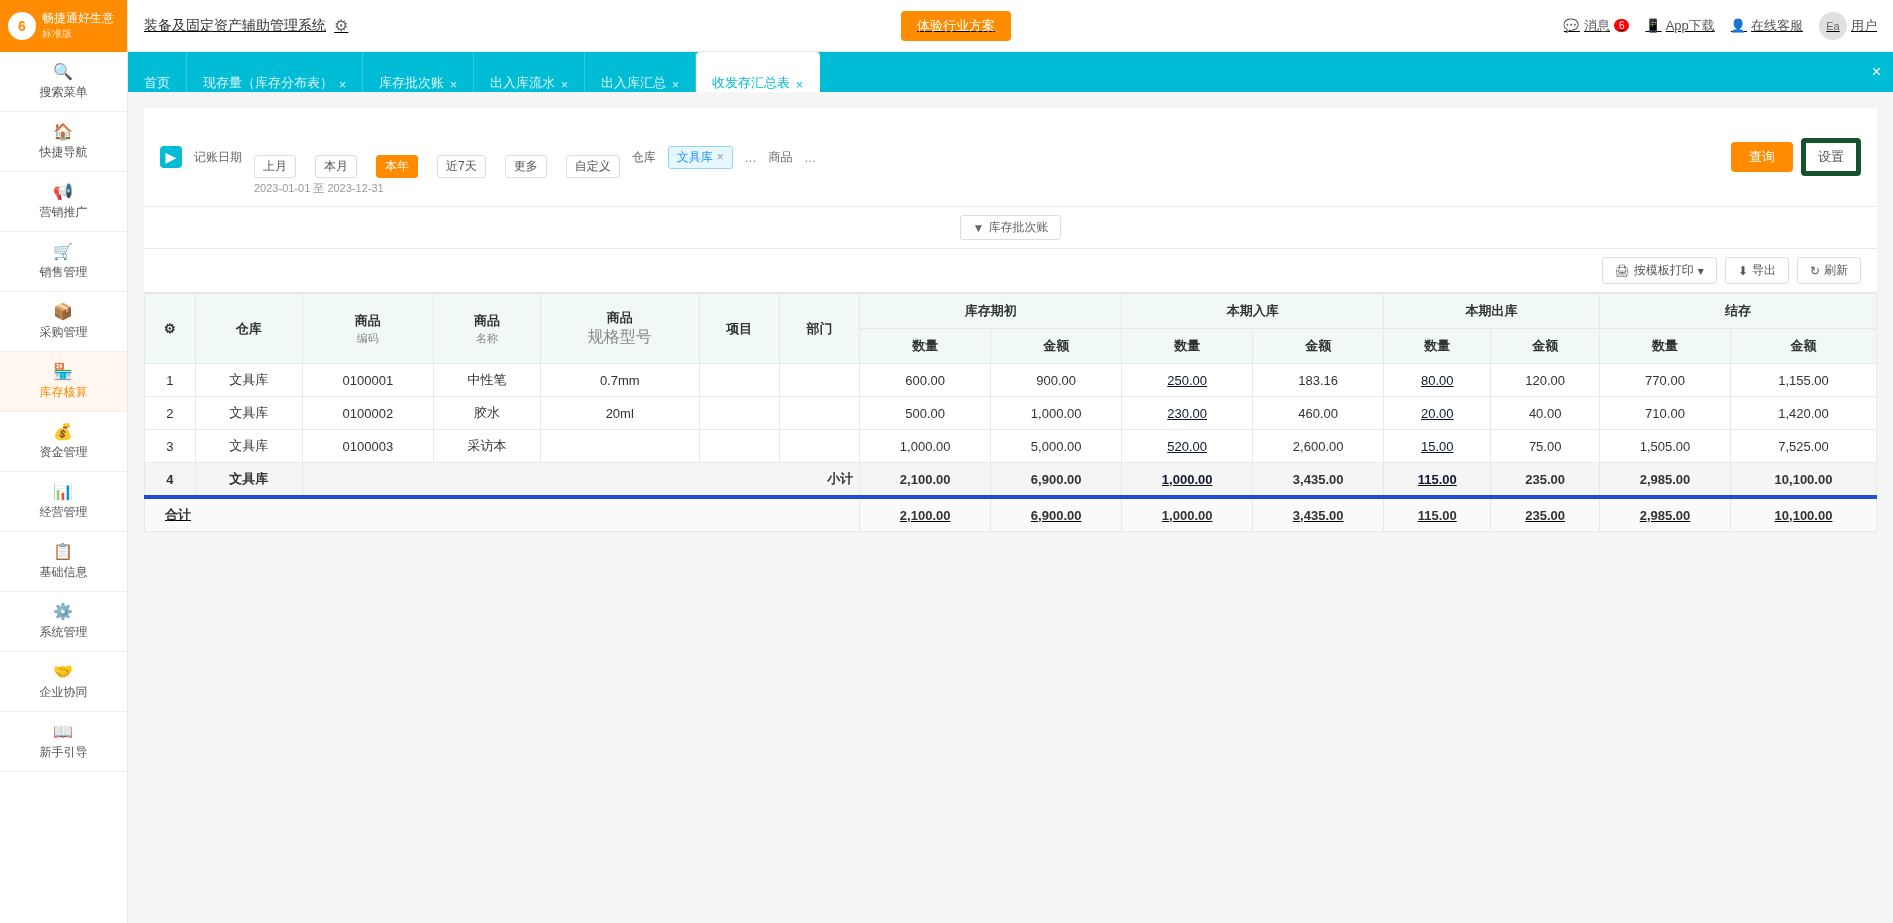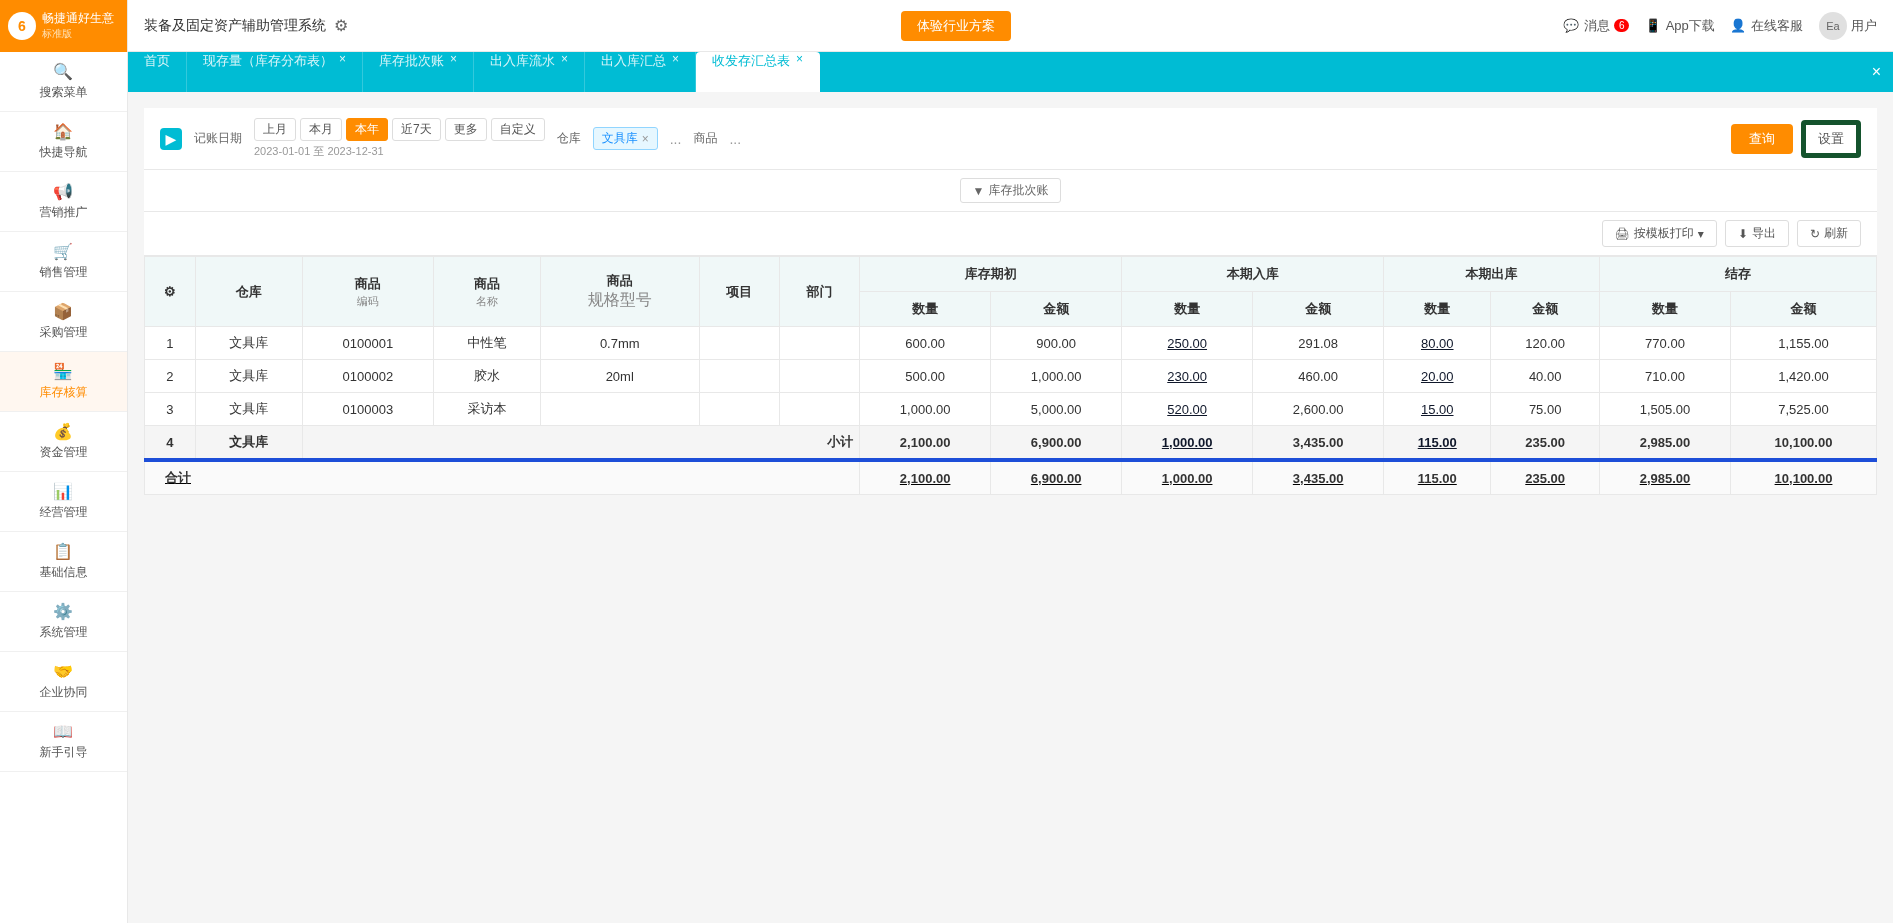--- a/index.html
+++ b/index.html
@@ -12,33 +12,33 @@
     .sidebar-logo-text { color: #fff; font-size: 12px; line-height: 1.3; }
     .sidebar-logo-sub { color: #ffe0b2; font-size: 10px; }
     .sidebar-item { display: flex; flex-direction: column; align-items: center; padding: 10px 0; cursor: pointer; color: #555; font-size: 12px; gap: 3px; border-bottom: 1px solid #f0f0f0; }
     .sidebar-item.active { background: #fff7f0; color: #ff8c00; }
     .sidebar-item .icon { font-size: 16px; }
 
     
     .main { flex: 1; display: flex; flex-direction: column; overflow: hidden; }
 
     
-    .topbar { background: #fff; height: 52px; display: flex; align-items: center; justify-content: space-between; padding: 0 16px; border-bottom: 1px solid #e8e8e8; flex-shrink: 0; }
+    .topbar { background: #fff; height: 52px; display: flex; align-items: center; justify-content: space-between; padding: 0 16px; border-bottom: 1px solid #e8e8e8; flex-shrink: 0; text-decoration: underline; }
     .topbar-left { display: flex; align-items: center; gap: 8px; }
     .topbar-title { font-size: 14px; color: #333; }
     .topbar-gear { color: #666; cursor: pointer; font-size: 16px; }
     .topbar-btn-exp { background: #ff8c00; color: #fff; border: none; border-radius: 4px; padding: 6px 16px; font-size: 13px; cursor: pointer; }
     .topbar-right { display: flex; align-items: center; gap: 16px; color: #555; font-size: 13px; }
     .topbar-right-item { display: flex; align-items: center; gap: 4px; cursor: pointer; }
     .badge { background: #f00; color: #fff; border-radius: 10px; padding: 1px 5px; font-size: 10px; }
     .user-avatar { width: 28px; height: 28px; background: #e0e0e0; border-radius: 50%; display: flex; align-items: center; justify-content: center; font-size: 11px; color: #666; }
 
     
     .tabs { background: #00bcd4; display: flex; align-items: center; flex-shrink: 0; height: 40px; }
-    .tab { padding: 0 16px; height: 40px; display: flex; align-items: flex-start; gap: 6px; cursor: pointer; color: rgba(255,255,255,0.85); font-size: 13px; border-right: 1px solid rgba(255,255,255,0.2); }
+    .tab { padding: 0 16px; height: 40px; display: flex; align-items: flex-end; gap: 6px; cursor: pointer; color: rgba(255,255,255,0.85); font-size: 13px; border-right: 1px solid rgba(255,255,255,0.2); }
     .tab.active { background: #fff; color: #00bcd4; border-radius: 4px 4px 0 0; }
     .tab-close { font-size: 12px; color: inherit; cursor: pointer; }
     .tab-close-white { color: rgba(255,255,255,0.85); }
 
     
     .page-content { flex: 1; overflow-y: auto; padding: 16px; background: #f5f5f5; }
 
     
     .page-header { background: #fff; padding: 12px 16px 8px; border-radius: 4px 4px 0 0; border-bottom: 1px solid #e8e8e8; }
     .page-title { font-size: 15px; font-weight: 600; color: #333; margin-bottom: 12px; }
@@ -203,21 +203,21 @@
     <span style="margin-left:auto;margin-right:12px;color:#fff;cursor:pointer;font-size:16px;">×</span>
   </div>
 
   <div class="page-content">
 
 
     <div class="filter-bar">
       <button class="filter-arrow">▶</button>
       <span class="filter-label">记账日期</span>
       <div style="display:flex;flex-direction:column;gap:3px;">
-        <div style="display:flex;gap:4px;">
+        <div style="display:flex;gap:19px;margin-top:37px;">
           <button class="date-btn">上月</button>
           <button class="date-btn">本月</button>
           <button class="date-btn active">本年</button>
           <button class="date-btn">近7天</button>
           <button class="date-btn">更多</button>
           <button class="date-btn">自定义</button>
         </div>
         <div class="date-range">2023-01-01 至 2023-12-31</div>
       </div>
       <span class="filter-label">仓库</span>
@@ -289,21 +289,21 @@
     <td>1</td>
     <td>文具库</td>
     <td>0100001</td>
     <td>中性笔</td>
     <td>0.7mm</td>
     <td></td>
     <td></td>
     <td>600.00</td>
     <td>900.00</td>
     <td><span class="underline">250.00</span></td>
-    <td>291.08</td>
+    <td>183.16</td>
     <td><span class="underline">80.00</span></td>
     <td>120.00</td>
     <td>770.00</td>
     <td>1,155.00</td>
   </tr>
             <tr>
     <td>2</td>
     <td>文具库</td>
     <td>0100002</td>
     <td>胶水</td>

